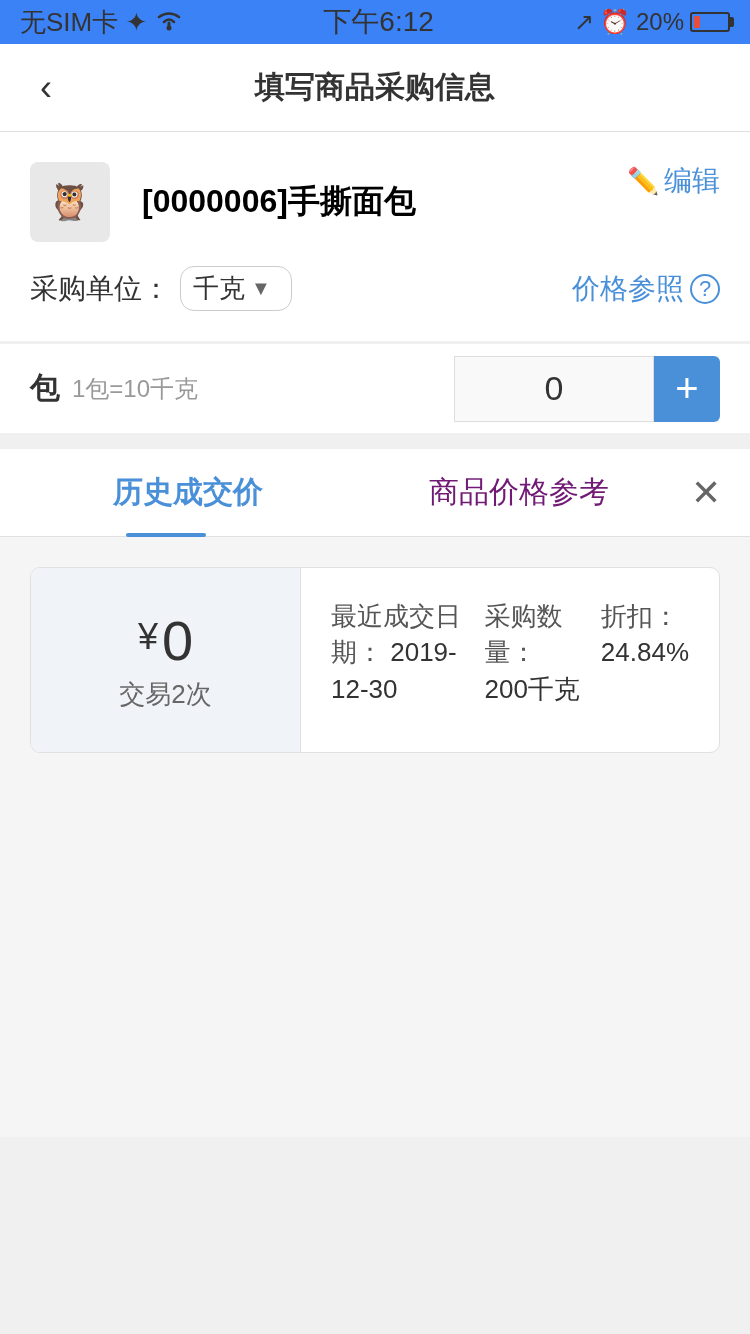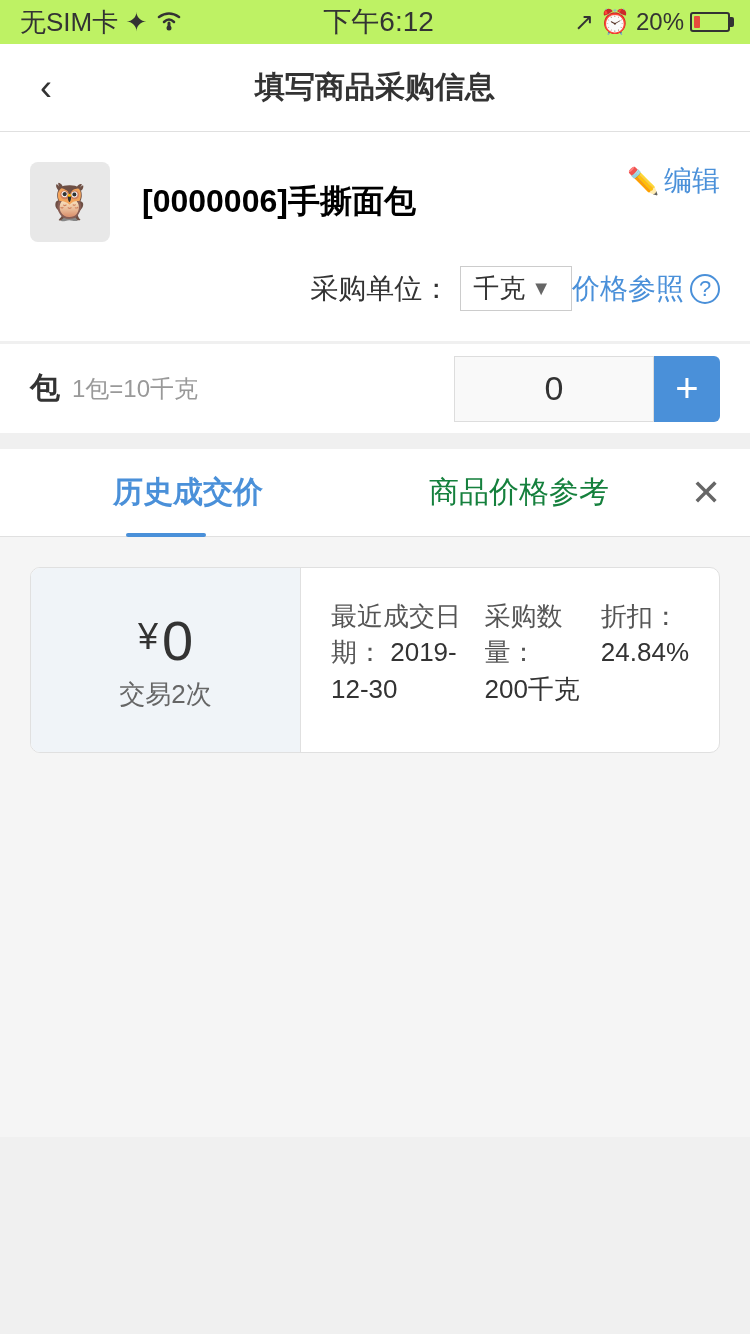--- a/index.html
+++ b/index.html
@@ -9,21 +9,21 @@
       min-height: 1334px;
       font-family: -apple-system, "PingFang SC", "Helvetica Neue", sans-serif;
       background: #f0f0f0;
       overflow-x: hidden;
     }
 
     
     .status-bar {
       width: 750px;
       height: 44px;
-      background: #bef264;
+      background: #3b82f6;
       display: flex;
       align-items: center;
       justify-content: space-between;
       padding: 0 20px;
       font-size: 26px;
     }
     .status-left {
       display: flex;
       align-items: center;
       gap: 8px;
@@ -144,32 +144,32 @@
       align-items: center;
       gap: 4px;
       white-space: nowrap;
     }
     .edit-icon {
       font-size: 26px;
     }
     .product-unit-row {
       display: flex;
       align-items: center;
-      justify-content: flex-end;
+      justify-content: space-between;
     }
     .unit-label {
       font-size: 28px;
       color: #333;
       display: flex;
       align-items: center;
       gap: 10px;
     }
     .unit-select {
       border: 1px solid #ccc;
-      border-radius: 0;
+      border-radius: 14px;
       padding: 4px 20px 4px 12px;
       font-size: 26px;
       color: #333;
       background: #fff;
       position: relative;
       display: flex;
       align-items: center;
       gap: 6px;
     }
     .unit-dropdown-arrow {
@@ -275,21 +275,21 @@
       font-size: 30px;
       cursor: pointer;
       position: relative;
       padding-left: 45px;
     }
     .tab-item.active {
       color: #4a90d9;
       font-weight: 600;
     }
     .tab-item.inactive {
-      color: #15803d;
+      color: #701a75;
     }
     .tab-underline {
       position: absolute;
       bottom: 0;
       left: 50%;
       transform: translateX(-50%);
       width: 80px;
       height: 4px;
       background: #4a90d9;
       border-radius: 2px;

